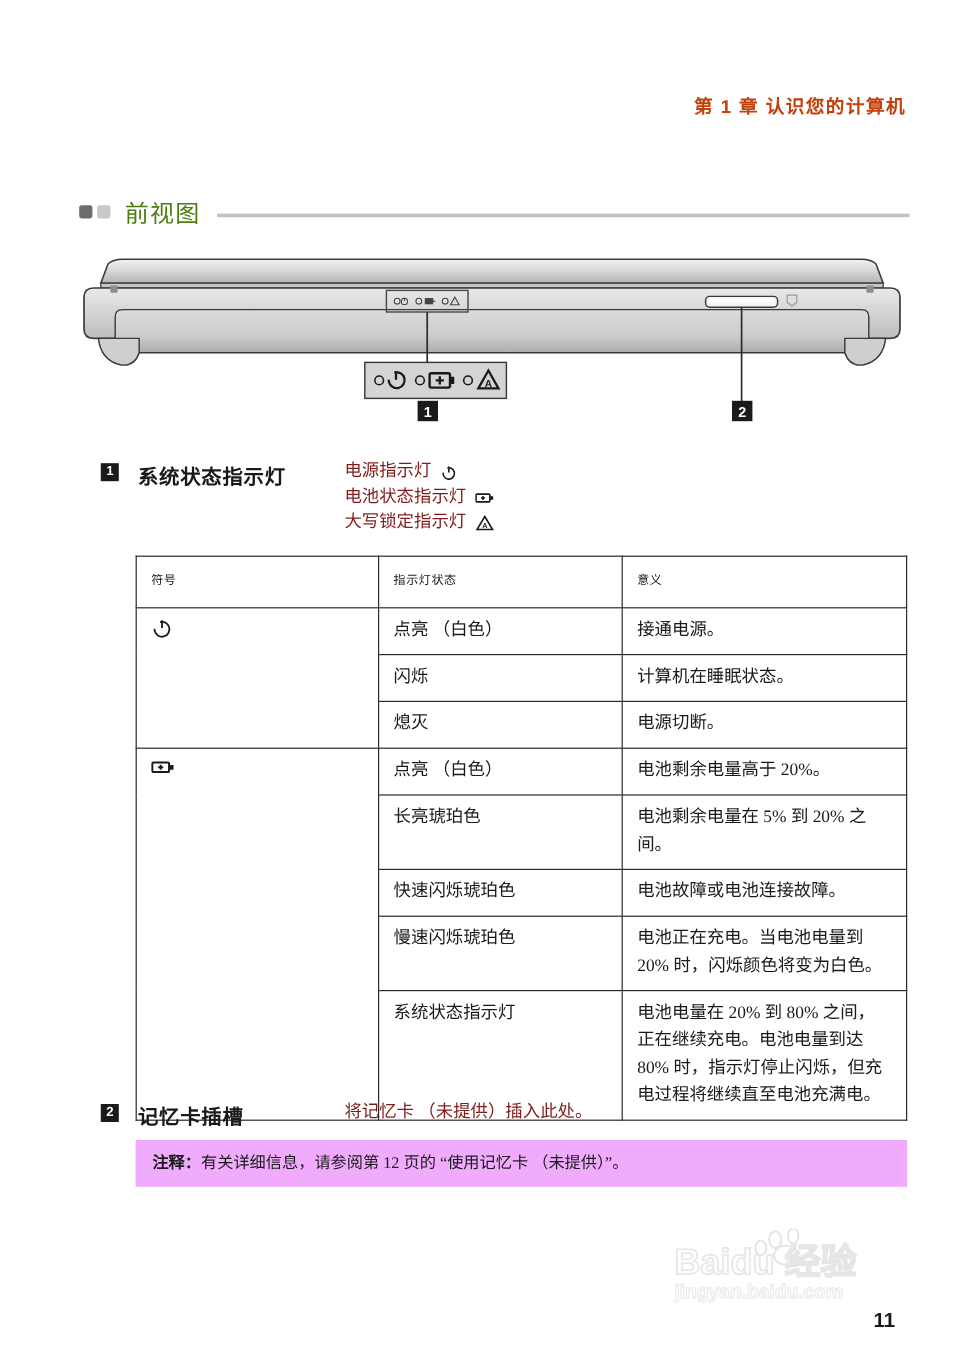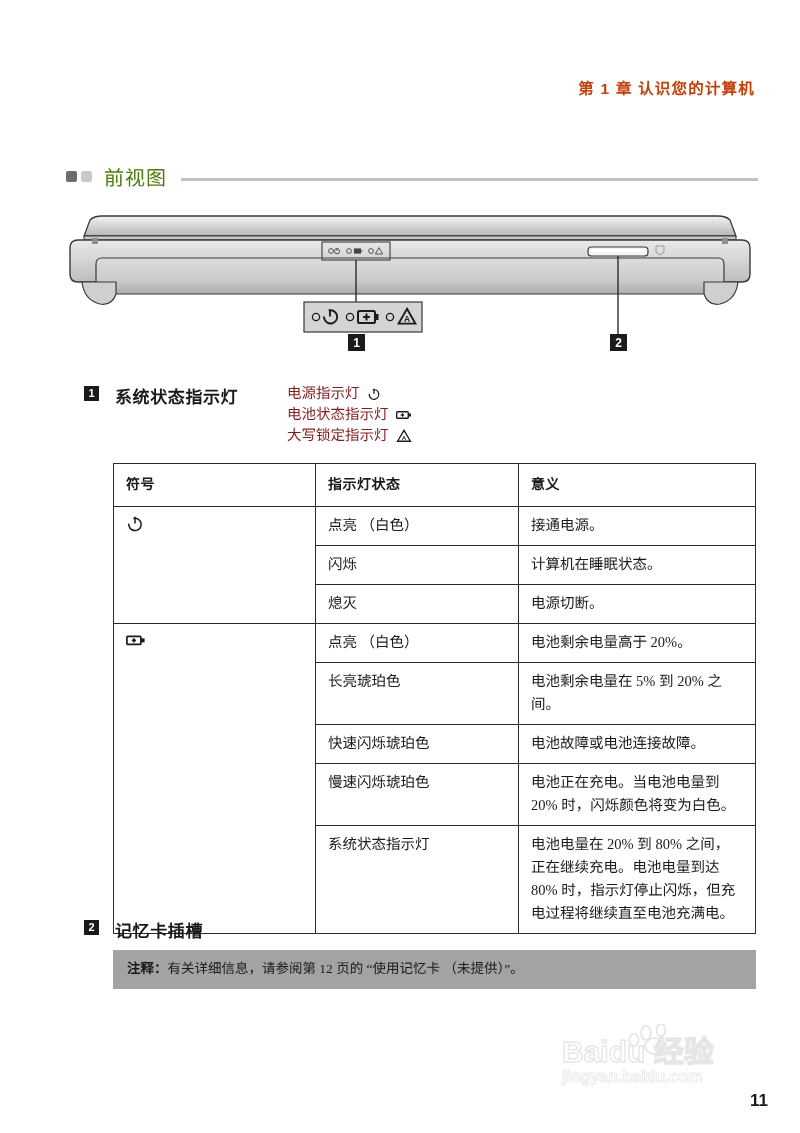--- a/index.html
+++ b/index.html
@@ -134,41 +134,41 @@
     border: 1px solid #2b2b2b;
     padding: 7px 12px 8px 12px;
     vertical-align: top;
     text-align: left;
     font-weight: normal;
     line-height: 23px;
     color: #1a1a1a;
   }
   .spec-table th {
     font-family: "Liberation Sans", "DejaVu Sans", sans-serif;
-    font-weight: bold;
-    font-size: 14px;
+    font-weight: normal;
+    font-size: 10px;
     letter-spacing: 0.5px;
     padding-top: 9px;
     padding-bottom: 10px;
   }
   .col-sym { width: 177px; }
   .col-state { width: 178px; }
   .sym-cell {
     text-align: left;
     vertical-align: middle;
     padding-left: 16px;
   }
 
   
   .note-box {
     position: absolute;
     left: 113px;
     top: 950px;
     width: 643px;
-    background: #a3a3a3;
+    background: #f0abfc;
     padding: 9px 14px 10px 14px;
     box-sizing: border-box;
     font-size: 13.5px;
     line-height: 20px;
     color: #1a1a1a;
   }
   .note-label {
     font-family: "Liberation Sans", "DejaVu Sans", sans-serif;
     font-weight: bold;
   }
@@ -179,21 +179,21 @@
     left: 560px;
     top: 1024px;
     width: 230px;
     height: 70px;
     pointer-events: none;
   }
 
   
   .page-number {
     position: absolute;
-    right: 32px;
+    right: 54px;
     bottom: 22px;
     font-family: "Liberation Sans", "DejaVu Sans", sans-serif;
     font-weight: bold;
     font-size: 17px;
     color: #1a1a1a;
   }
 </style>
 </head>
 <body>
 
@@ -387,20 +387,21 @@
       <td>系统状态指示灯</td>
       <td>电池电量在 20% 到 80% 之间，正在继续充电。电池电量到达 80% 时，指示灯停止闪烁，但充电过程将继续直至电池充满电。</td>
     </tr>
   </tbody>
 </table>
 
 <div class="callout-block" style="top: 917px;">
   <div class="callout-item">
     <span class="num-badge">2</span>
     <span class="callout-name">记忆卡插槽</span>
+    <span class="callout-desc">将记忆卡 （未提供）插入此处。</span>
   </div>
 </div>
 
 <div class="note-box">
   <span class="note-label">注释：</span><span>有关详细信息，请参阅第 12 页的 “使用记忆卡 （未提供）”。</span>
 </div>
 
 <div class="watermark">
   <svg width="230" height="70" viewBox="0 0 230 70" xmlns="http://www.w3.org/2000/svg">
     <g fill="none" stroke="#e4e4e4" stroke-width="1.6">

